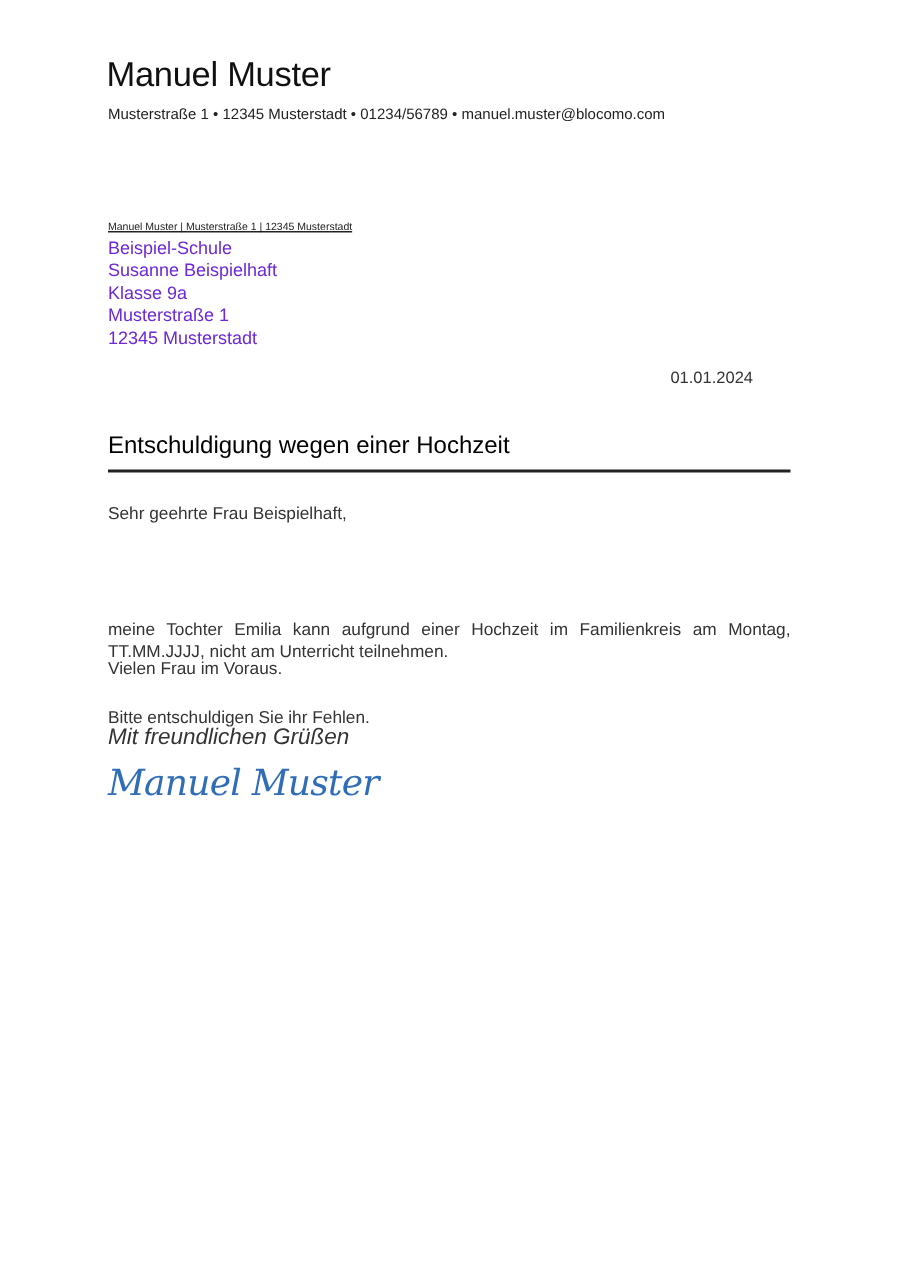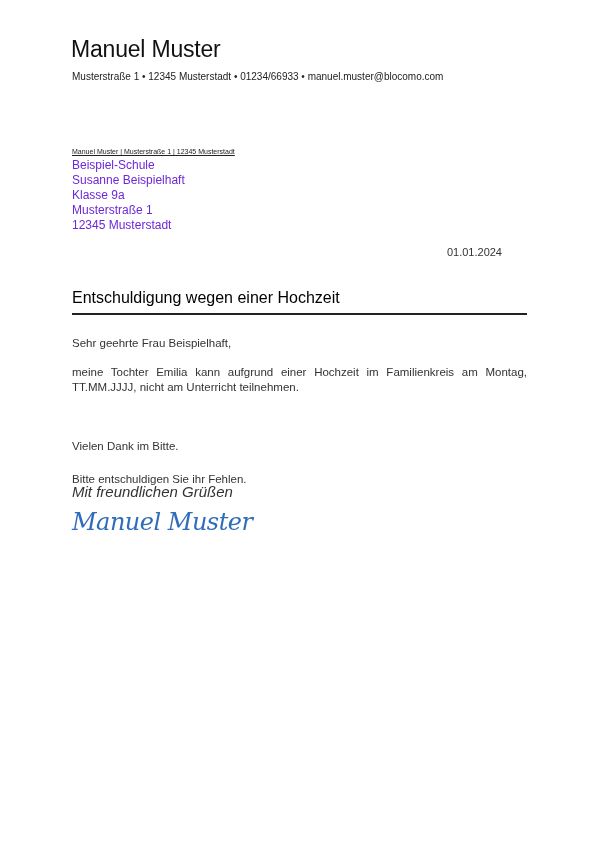--- a/index.html
+++ b/index.html
@@ -7,44 +7,44 @@
          font-family: "Liberation Sans", sans-serif; color: #222; }
   .abs { position: absolute; }
   .name { left: 71px; top: 36px; font-size: 23px; color: #111; letter-spacing: -0.2px; }
   .contact { left: 72px; top: 71px; font-size: 10px; color: #222; }
   .sender-line { left: 72px; top: 148px; font-size: 7px; color: #222; text-decoration: underline; }
   .address { left: 72px; top: 158px; font-size: 12px; color: #6d28d9; line-height: 15px; }
   .date { right: 98px; top: 246px; font-size: 11px; color: #333; }
   .subject { left: 72px; top: 289px; font-size: 16px; color: #000000; }
   .rule { left: 72px; top: 313px; width: 455px; height: 1.5px; background: #222; }
   .body-text { left: 72px; width: 455px; font-size: 11.5px; color: #333; line-height: 15px; }
-  .justify { text-align: justify; text-align-last: left; }
+  .justify { text-align: justify; text-align-last: left; margin-top: 48px; }
   .closing { left: 72px; top: 483px; font-size: 15px; color: #333; font-style: italic; }
   .signature { left: 72px; top: 508px; font-size: 24px; color: #2f6db8;
                font-family: "DejaVu Serif", serif; font-style: italic; letter-spacing: -0.5px; }
 </style>
 </head>
 <body>
 
 <div class="abs name">Manuel Muster</div>
-<div class="abs contact">Musterstraße 1 • 12345 Musterstadt • 01234/66933 • manuel.muster@blocomo.com</div>
+<div class="abs contact">Musterstraße 1 • 12345 Musterstadt • 01234/56789 • manuel.muster@blocomo.com</div>
 
 <div class="abs sender-line">Manuel Muster | Musterstraße 1 | 12345 Musterstadt</div>
 <div class="abs address">
   <div>Beispiel-Schule</div>
   <div>Susanne Beispielhaft</div>
   <div>Klasse 9a</div>
   <div>Musterstraße 1</div>
   <div>12345 Musterstadt</div>
 </div>
 
 <div class="abs date">01.01.2024</div>
 
 <div class="abs subject">Entschuldigung wegen einer Hochzeit</div>
 <div class="abs rule"></div>
 
 <div class="abs body-text" style="top:336px;">Sehr geehrte Frau Beispielhaft,</div>
 <div class="abs body-text justify" style="top:365px;">meine Tochter Emilia kann aufgrund einer Hochzeit im Familienkreis am Montag, TT.MM.JJJJ, nicht am Unterricht teilnehmen.</div>
 <div class="abs body-text" style="top:428px;margin-top:44px;">Bitte entschuldigen Sie ihr Fehlen.</div>
-<div class="abs body-text" style="top:439px;">Vielen Dank im Bitte.</div>
+<div class="abs body-text" style="top:439px;">Vielen Frau im Voraus.</div>
 
 <div class="abs closing">Mit freundlichen Grüßen</div>
 <div class="abs signature">Manuel Muster</div>
 
 </body></html>

